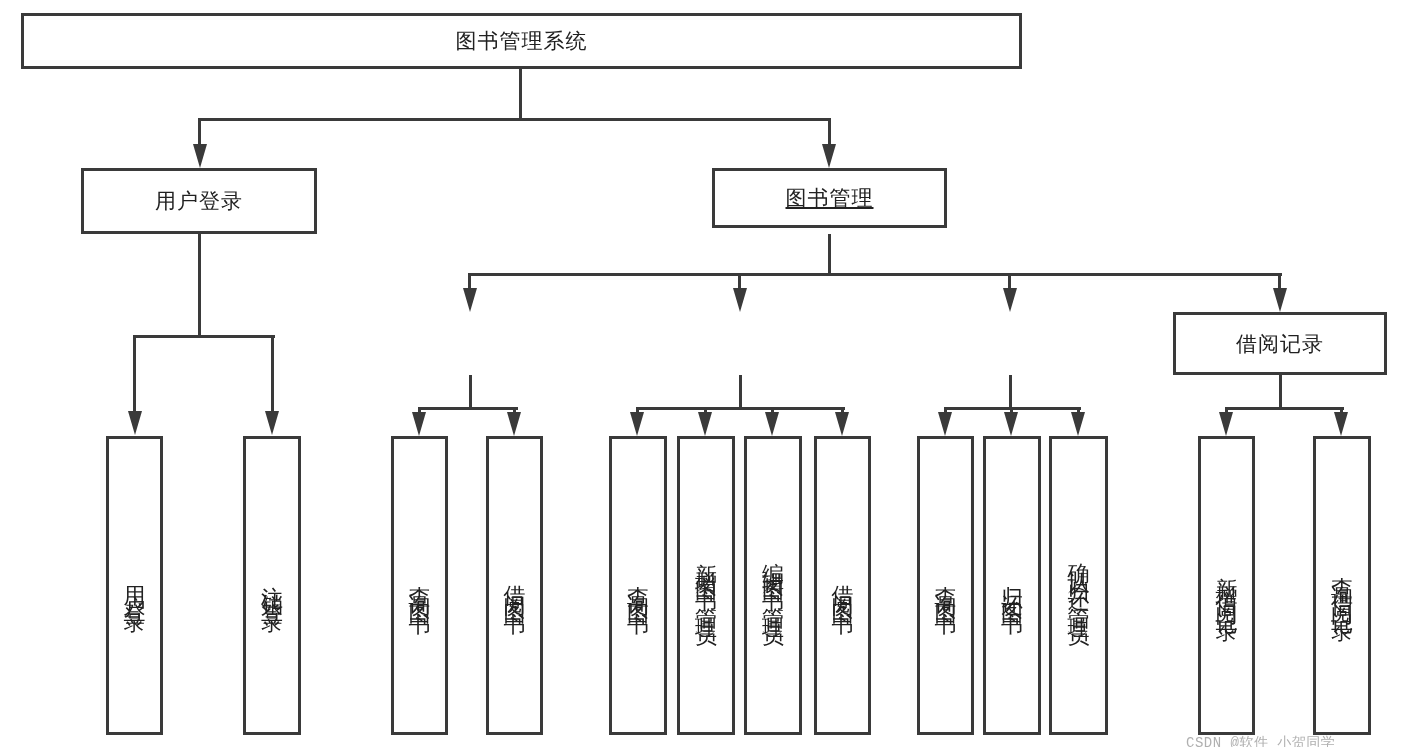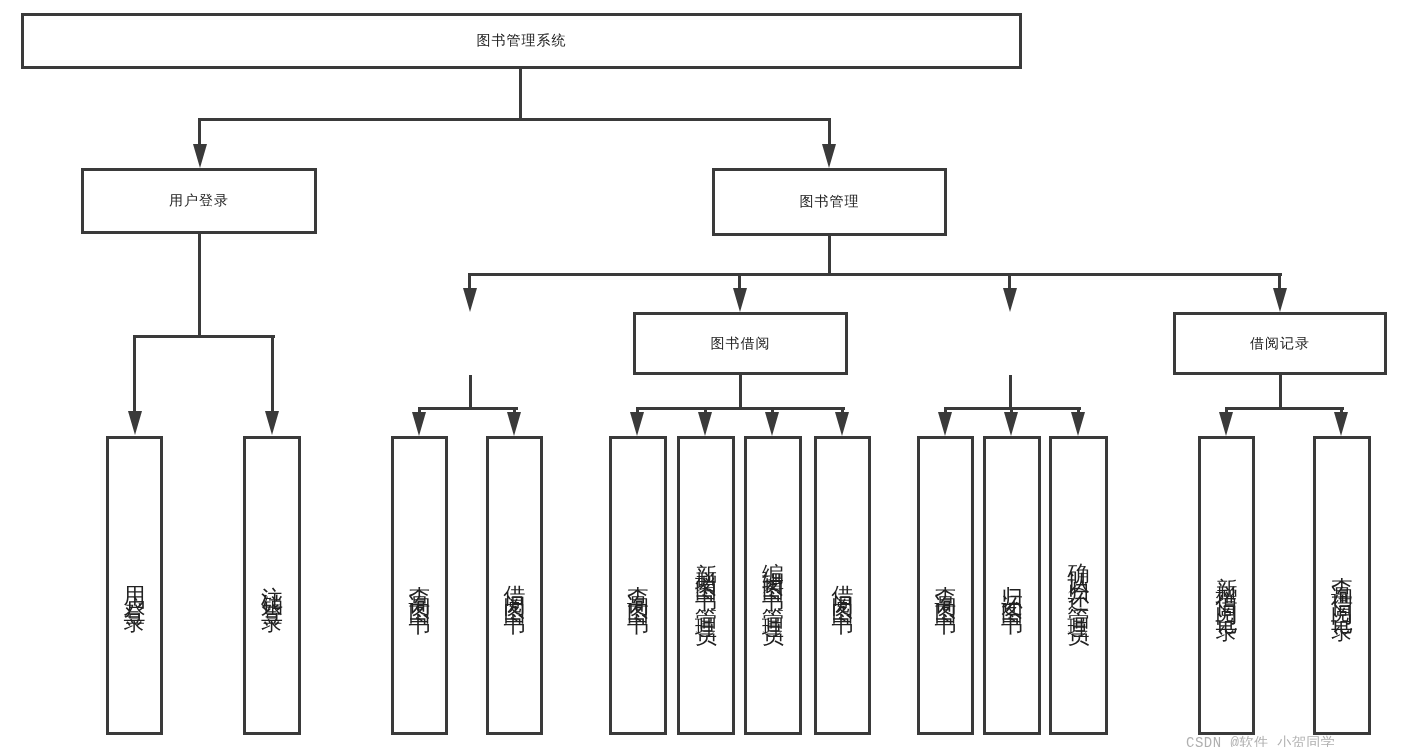--- a/index.html
+++ b/index.html
@@ -10,21 +10,21 @@
     position:relative; width:1405px; height:747px; overflow:hidden;
     background:var(--background);
     font-family:"Liberation Sans","DejaVu Sans",sans-serif;
     color:var(--text);
   }
   .node{
     position:absolute; box-sizing:border-box;
     border:3px solid var(--line); background:#fff;
     display:flex; align-items:center; justify-content:center;
   }
-  .hbox{ font-size:14px; letter-spacing:1px;text-align:center; }
+  .hbox{ font-size:21px; letter-spacing:1px;text-align:center; }
   .vbox{
     writing-mode:vertical-rl; text-orientation:mixed;
     font-size:22px; letter-spacing:9px; line-height:1;
   }
   .vbox span{ display:block; }
   .line{ position:absolute; background:var(--line); }
   .arrow{
     position:absolute; width:0; height:0;
     border-left:7px solid transparent; border-right:7px solid transparent;
     border-top:24px solid var(--line);
@@ -48,21 +48,21 @@
   <div class="line" style="left:519px;top:69px;width:3px;height:52px;"></div>
   <div class="line" style="left:198px;top:118px;width:633px;height:3px;"></div>
   <div class="line" style="left:198px;top:118px;width:3px;height:30px;"></div>
   <div class="arrow" style="left:193px;top:144px;"></div>
   <div class="line" style="left:828px;top:118px;width:3px;height:30px;"></div>
   <div class="arrow" style="left:822px;top:144px;"></div>
 
   <div class="node hbox" style="left:81px;top:168px;width:236px;height:66px;">
     <span>用户登录</span>
   </div>
-  <div class="node hbox" style="left:712px;top:168px;width:235px;height:68px;">
+  <div class="node hbox" style="left:712px;top:168px;width:235px;height:60px;text-decoration:underline;">
     <span>图书管理</span>
   </div>
 
   <div class="line" style="left:198px;top:234px;width:3px;height:104px;"></div>
   <div class="line" style="left:133px;top:335px;width:142px;height:3px;"></div>
   <div class="line" style="left:133px;top:335px;width:3px;height:80px;"></div>
   <div class="arrow" style="left:128px;top:411px;"></div>
   <div class="line" style="left:271px;top:335px;width:3px;height:80px;"></div>
   <div class="arrow" style="left:265px;top:411px;"></div>
 
@@ -70,23 +70,20 @@
   <div class="line" style="left:469px;top:273px;width:813px;height:3px;"></div>
   <div class="line" style="left:468px;top:273px;width:3px;height:18px;"></div>
   <div class="arrow" style="left:463px;top:288px;"></div>
   <div class="line" style="left:738px;top:273px;width:3px;height:18px;"></div>
   <div class="arrow" style="left:733px;top:288px;"></div>
   <div class="line" style="left:1008px;top:273px;width:3px;height:18px;"></div>
   <div class="arrow" style="left:1003px;top:288px;"></div>
   <div class="line" style="left:1278px;top:273px;width:3px;height:18px;"></div>
   <div class="arrow" style="left:1273px;top:288px;"></div>
 
-  <div class="node hbox" style="left:633px;top:312px;width:215px;height:63px;">
-    <span>图书借阅</span>
-  </div>
   <div class="node hbox" style="left:1173px;top:312px;width:214px;height:63px;">
     <span>借阅记录</span>
   </div>
 
   <div class="line" style="left:469px;top:375px;width:3px;height:34px;"></div>
   <div class="line" style="left:418px;top:407px;width:100px;height:3px;"></div>
   <div class="line" style="left:418px;top:407px;width:3px;height:10px;"></div>
   <div class="arrow" style="left:412px;top:412px;"></div>
   <div class="line" style="left:513px;top:407px;width:3px;height:10px;"></div>
   <div class="arrow" style="left:507px;top:412px;"></div>

